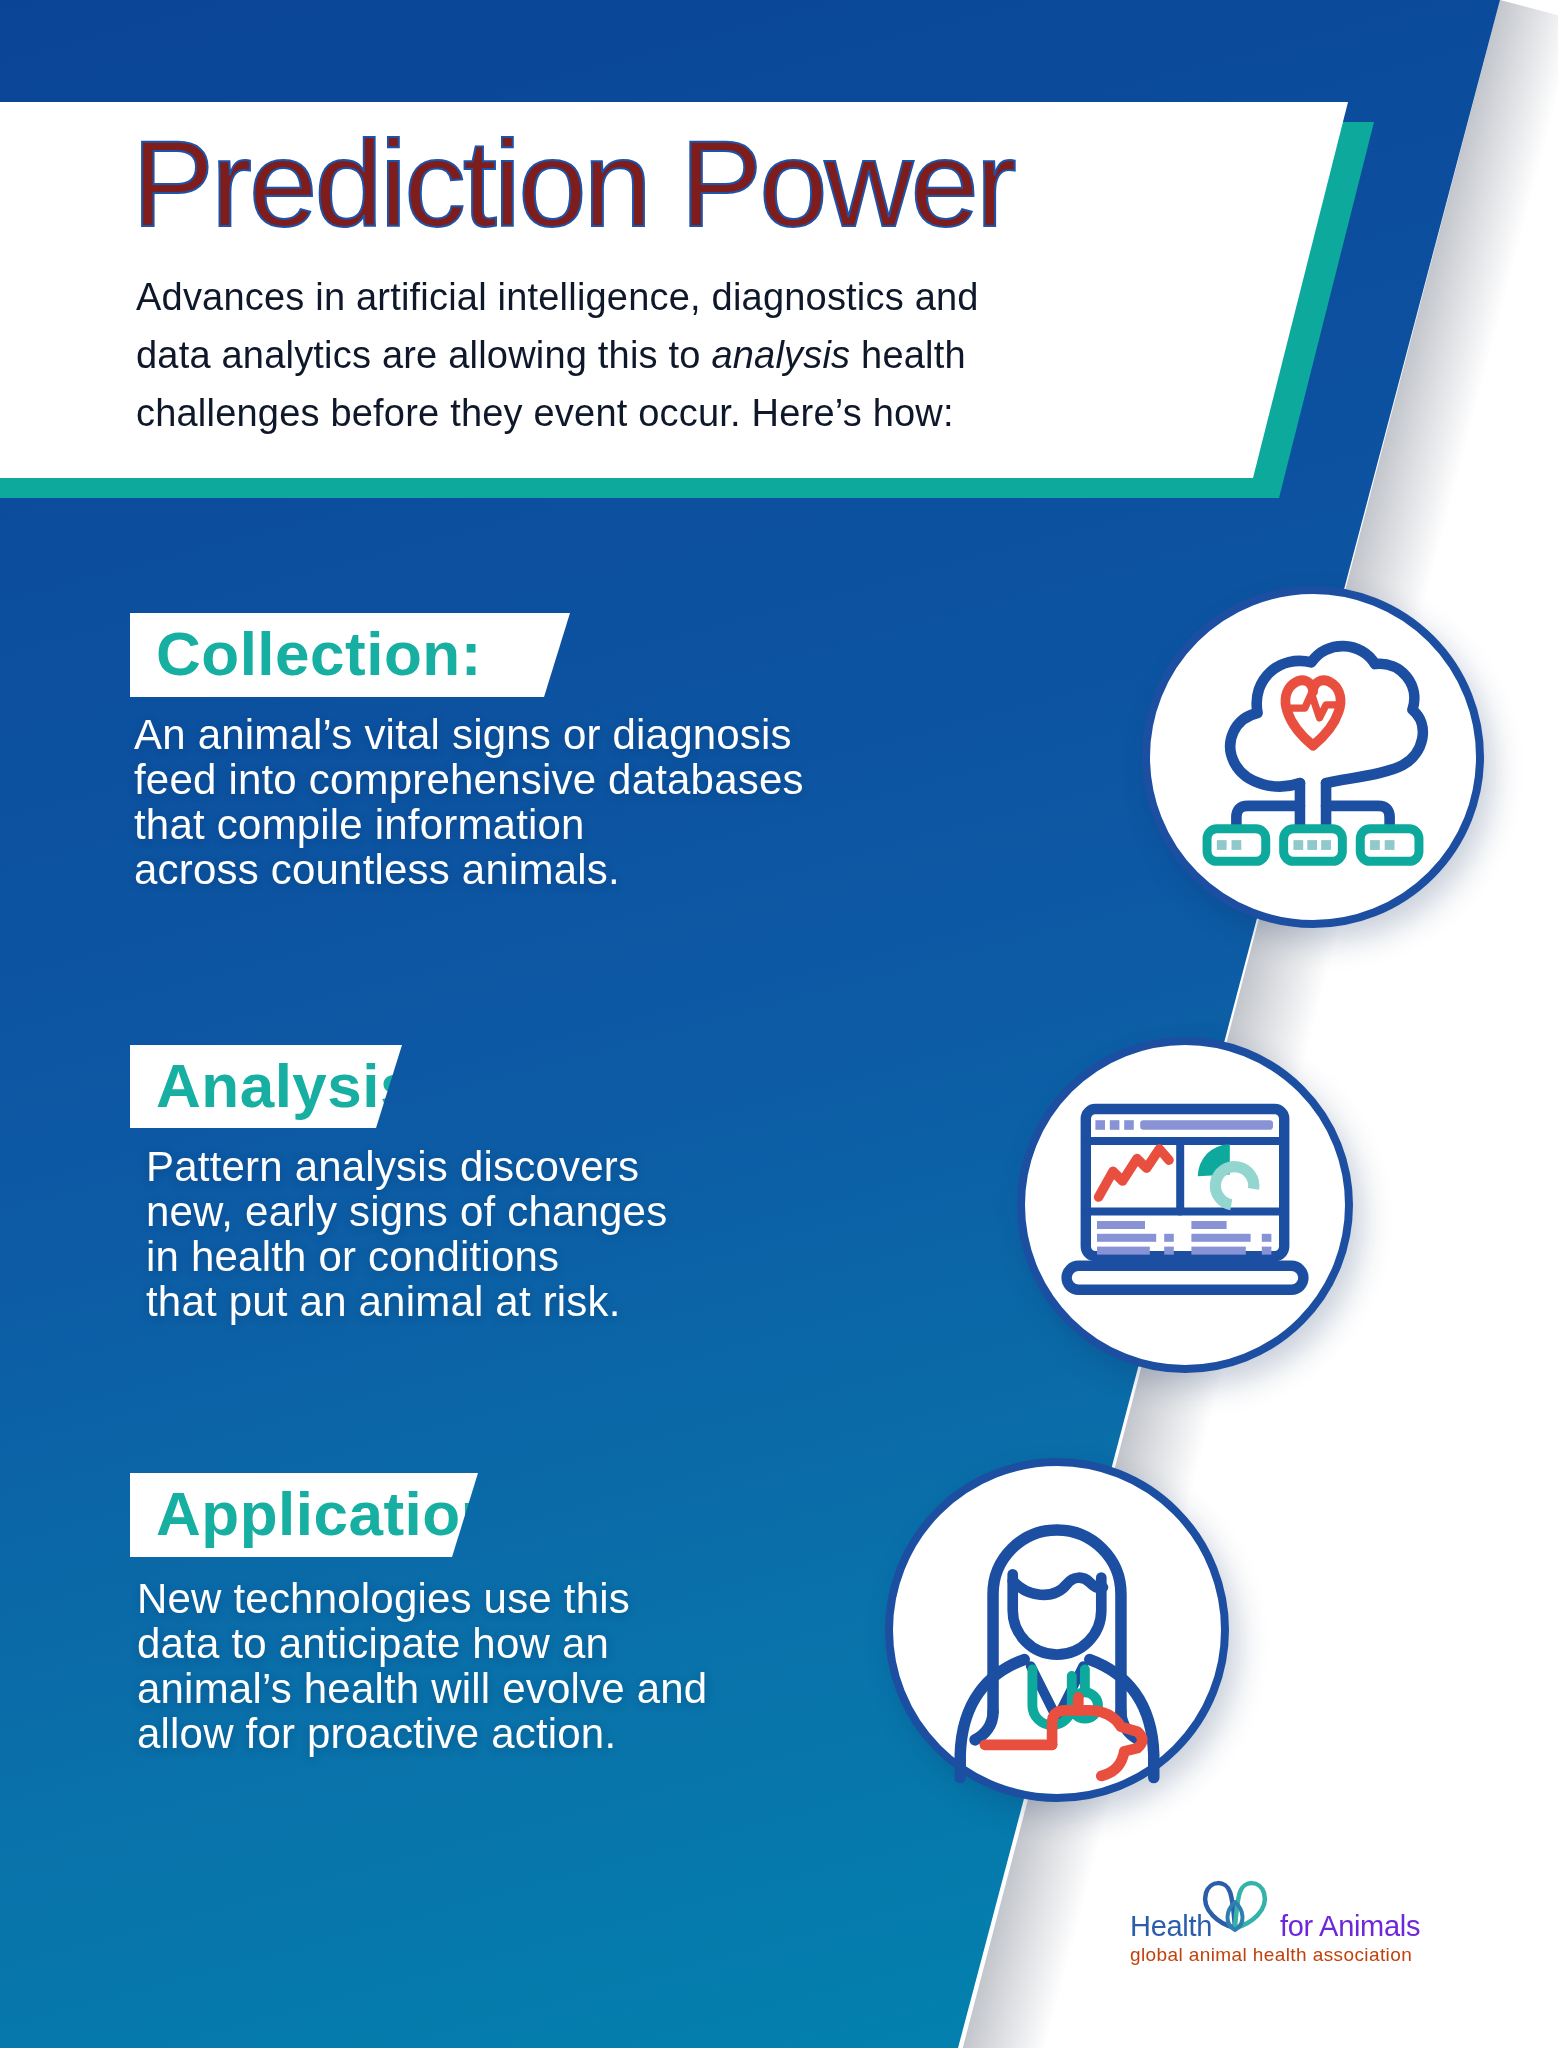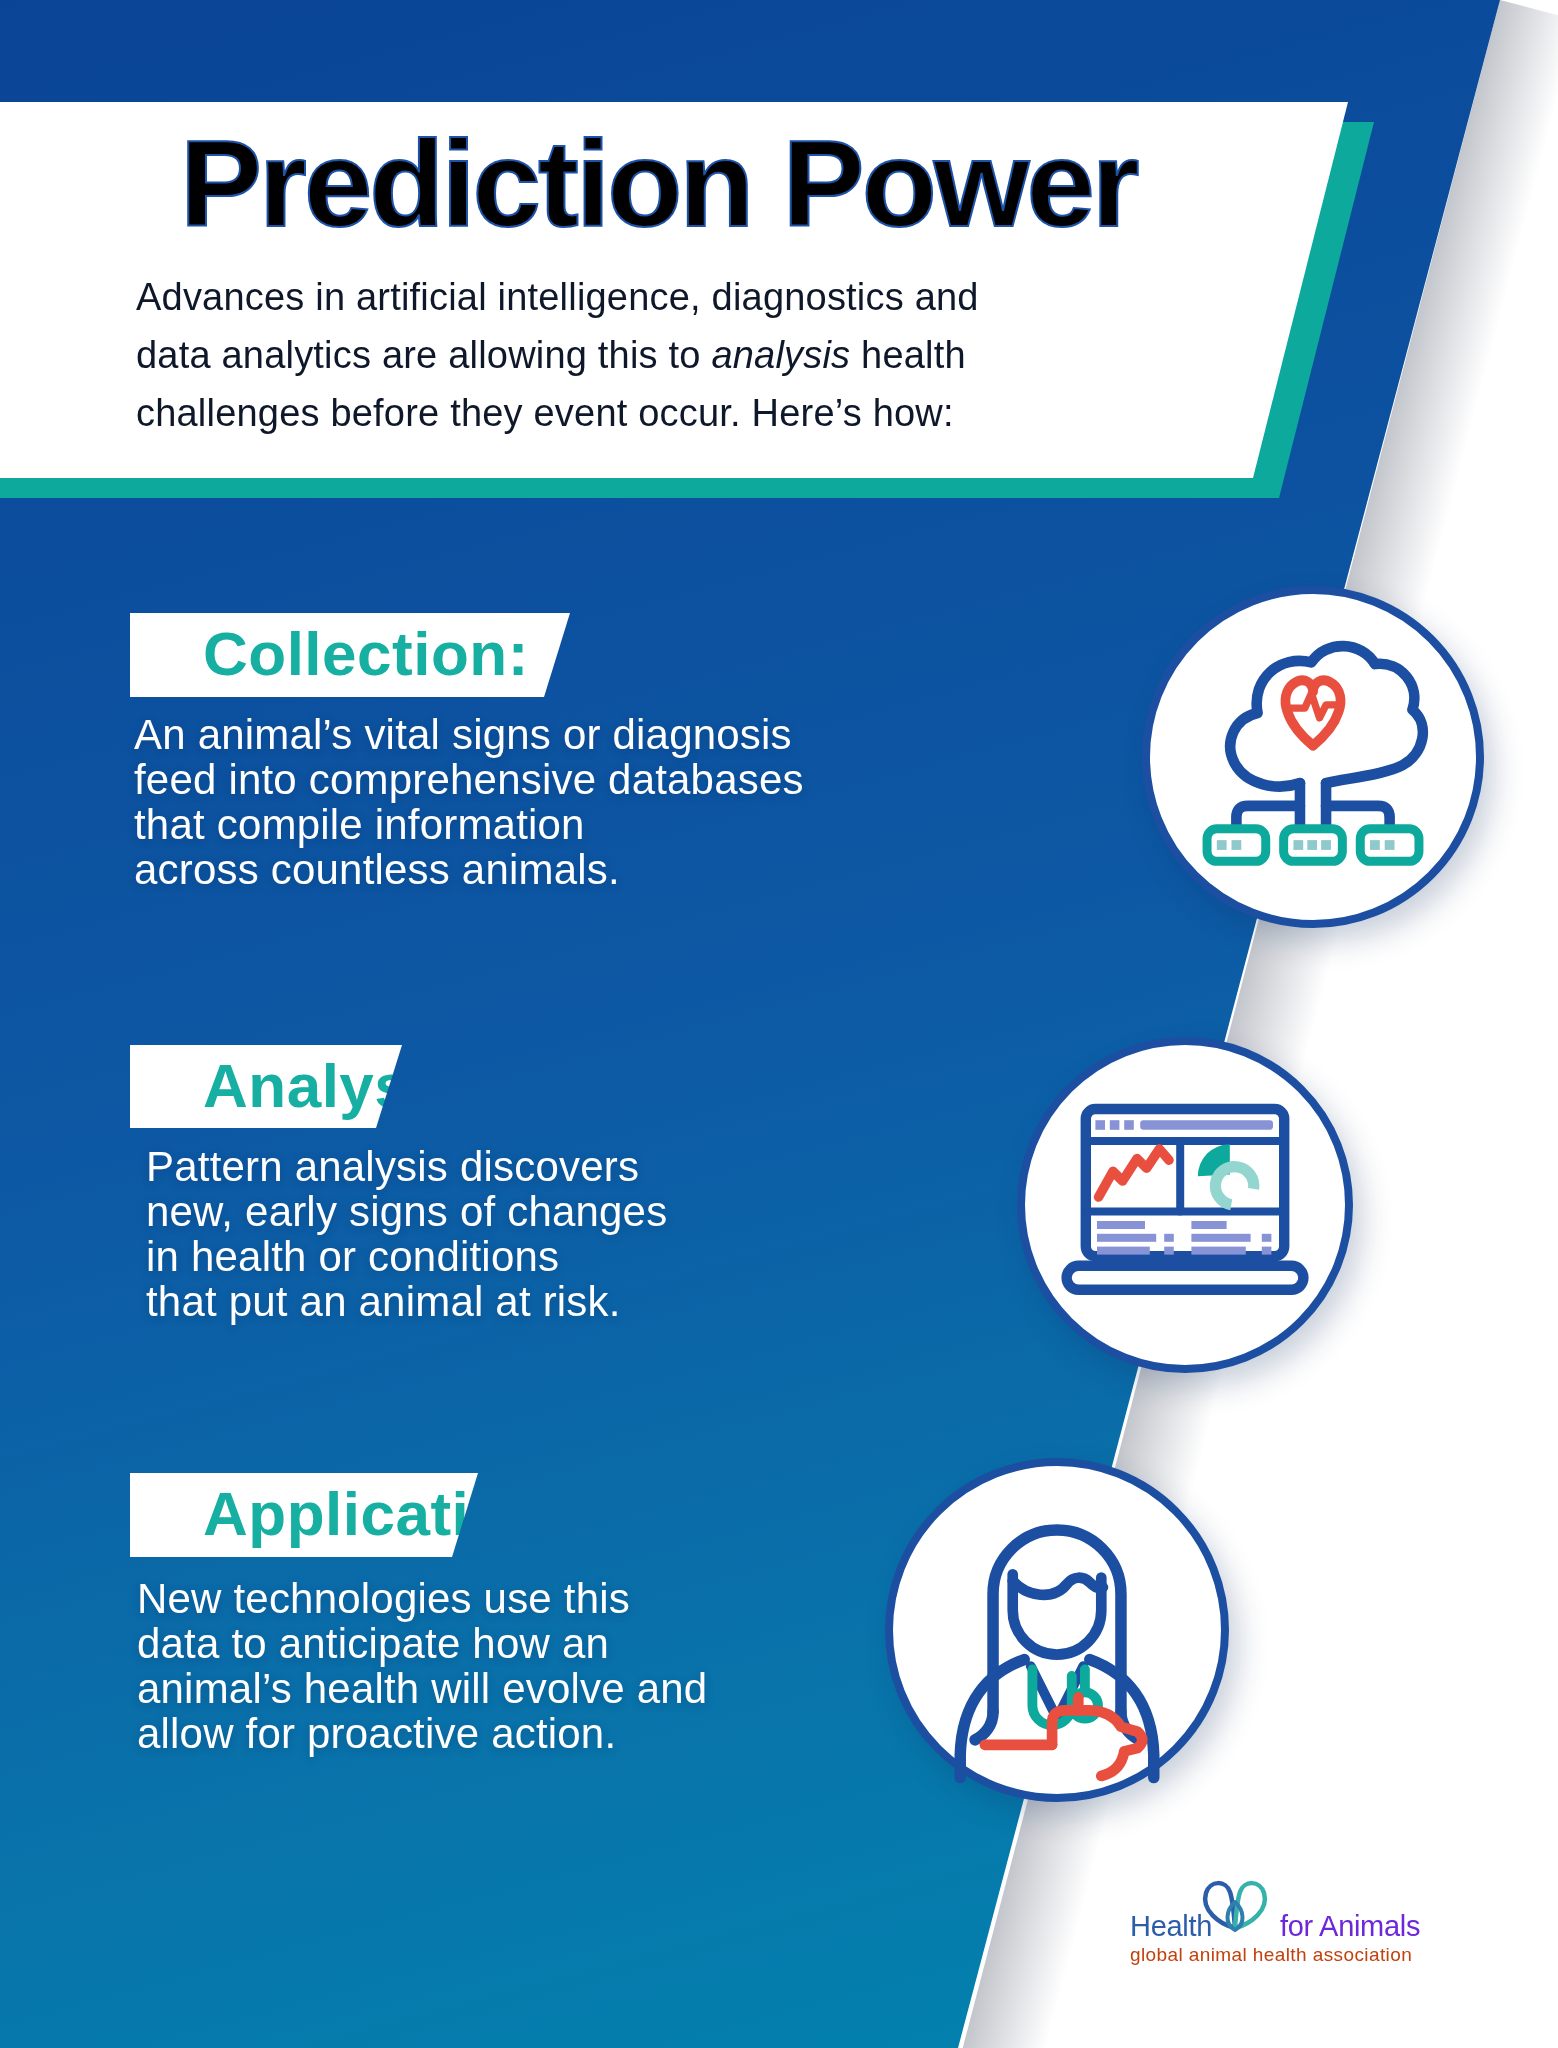--- a/index.html
+++ b/index.html
@@ -25,39 +25,38 @@
     background:#0ca99c;
   }
   .white-header {
     position:absolute; inset:0;
     clip-path: polygon(0 102px, 1348px 102px, 1253px 478px, 0 478px);
     background:#ffffff;
   }
   
   .title {
     position:absolute; left:132px; top:122px;
-    font-size:123px; line-height:123px; font-weight:bold;
-    letter-spacing:-3px; color:#000000;margin-left:48px; -webkit-text-stroke:2px #1d53a8;
+    font-size:123px; line-height:123px; font-weight:normal;
+    letter-spacing:-3px; color:#7f1d1d; -webkit-text-stroke:2px #1d53a8;
   }
   .subtitle {
     position:absolute; left:136px; top:268px;
     font-size:38px; line-height:58px; color:#0f172a; letter-spacing:0.2px;
   }
   .subtitle em { font-style:italic; }
   
   .banner {
     position:absolute; background:#ffffff;
     clip-path: polygon(0 0, 100% 0, calc(100% - 26px) 100%, 0 100%);
     filter: drop-shadow(3px 5px 7px rgba(8,40,80,0.30));
   }
   .banner-text {
     display:block; padding-left:26px;
     font-weight:bold; color:#16afa1; letter-spacing:0.5px;
     font-size:62px;
-    margin-left:47px;
   }
   .b1 { left:130px; top:613px; width:440px; height:84px; }
   .b1 .banner-text { line-height:82px; }
   .b2 { left:130px; top:1045px; width:272px; height:83px; }
   .b2 .banner-text { line-height:81px; }
   .b3 { left:130px; top:1473px; width:348px; height:84px; }
   .b3 .banner-text { line-height:82px; }
   
   .body-text {
     position:absolute; width:820px;

